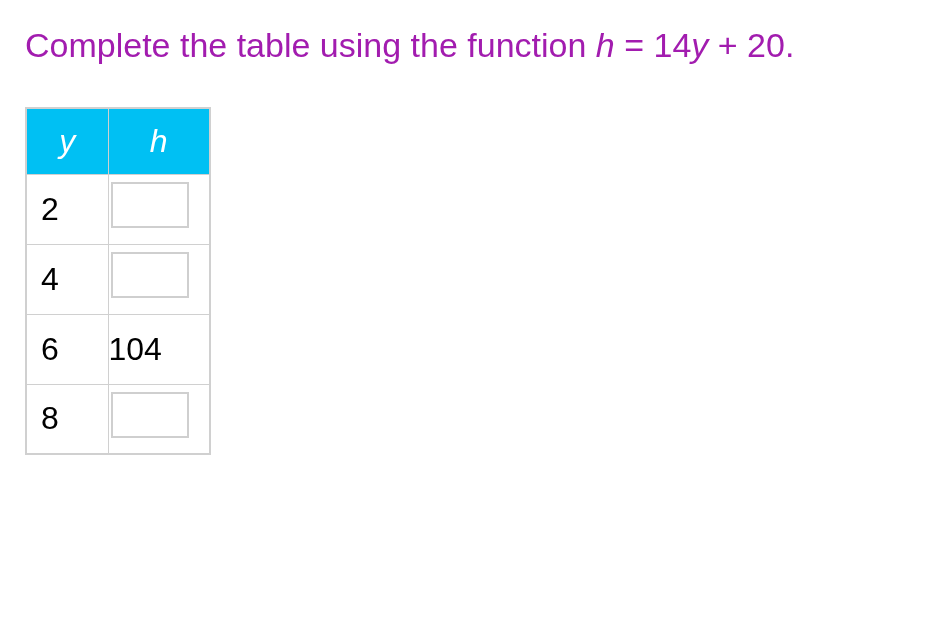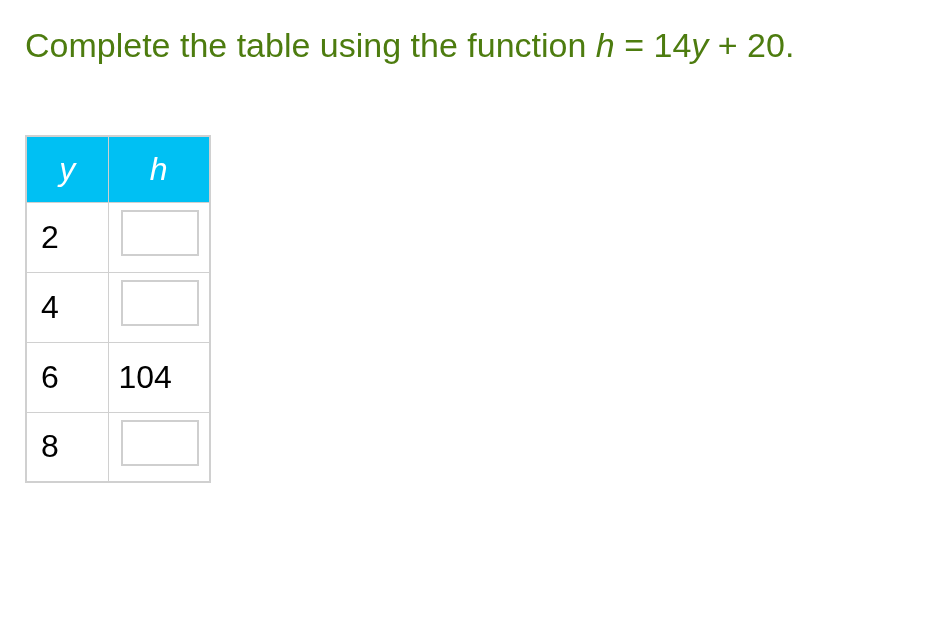--- a/index.html
+++ b/index.html
@@ -10,22 +10,22 @@
     body {
       font-family: Verdana, Geneva, sans-serif;
       background: #ffffff;
       padding: 20px 25px;
       width: 946px;
       height: 641px;
     }
     .question {
       font-size: 34px;
       line-height: 1.5;
-      color: #4d7c0f;
-      margin-bottom: 64px;
+      color: #a21caf;
+      margin-bottom: 36px;
     }
     .italic-var {
       font-style: italic;
     }
     .function-table {
       border-collapse: collapse;
       border: 2px solid #d0d0d0;
     }
     .function-table th {
       background: #00c0f3;
@@ -45,21 +45,20 @@
       height: 70px;
       text-align: left;
       vertical-align: middle;
     }
     .function-table td.y-col {
       width: 82px;
       padding-left: 14px;
     }
     .function-table td.h-col {
       width: 102px;
-      padding-left: 10px;
     }
     .input-box {
       display: inline-block;
       width: 78px;
       height: 46px;
       border: 2px solid #cfcfcf;
       background: #ffffff;
       margin-left: 2px;
     }
   </style>

